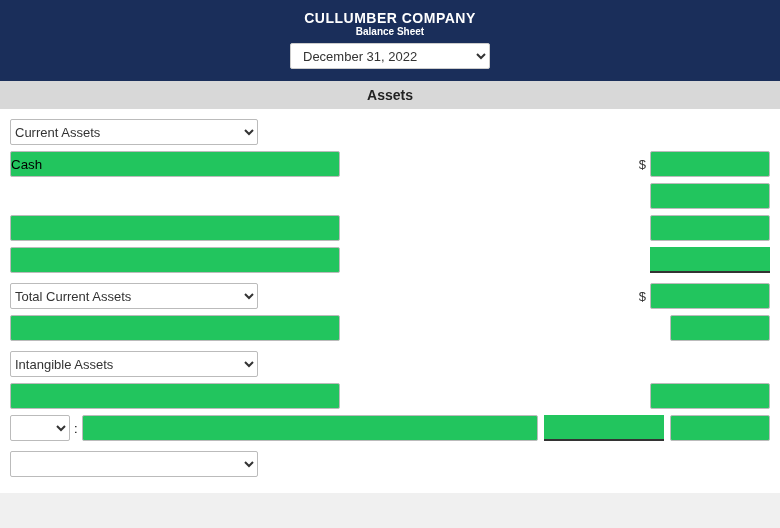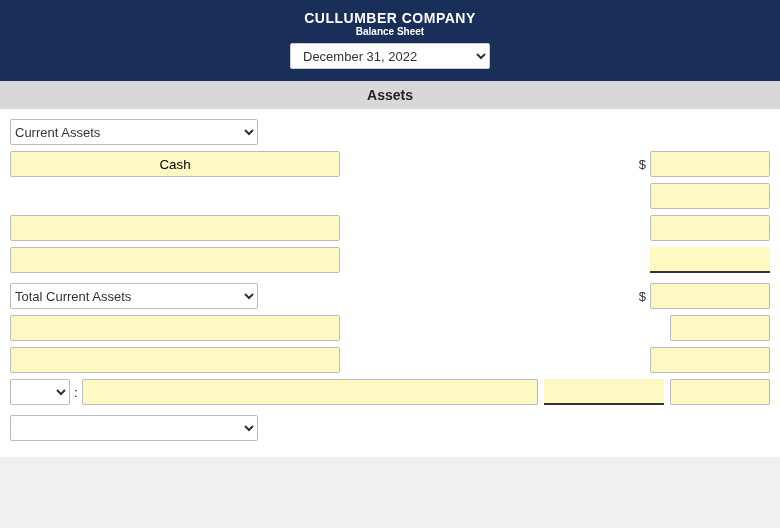--- a/index.html
+++ b/index.html
@@ -45,23 +45,22 @@
     }
 
     .content {
       background: white;
       padding: 10px 10px;
     }
 
     .input-field {
       border: 1px solid #bbb;
       height: 26px;
-      background: #fef9c3;
+      background: #22c55e;
       border-radius: 2px;
-      text-align: center;
     }
 
     .select-field {
       border: 1px solid #bbb;
       height: 26px;
       background: white;
       border-radius: 2px;
       font-size: 13px;
       color: #333;
       appearance: auto;
@@ -176,20 +175,25 @@
   </div>
 
 
   <div class="full-row">
     <input type="text" class="input-field input-wide" style="">
     <div class="right-block">
       <input type="text" class="input-field input-amount-sm" style="">
     </div>
   </div>
 
+  <div class="full-row row-section-select mt-4">
+    <select class="select-field section-select">
+      <option>Intangible Assets</option>
+    </select>
+  </div>
 
   <div class="full-row">
     <input type="text" class="input-field input-wide" style="">
     <div class="right-block">
       <input type="text" class="input-field input-amount" style="">
     </div>
   </div>
 
   <div class="full-row">
     <select class="select-field" style="width:60px;">

